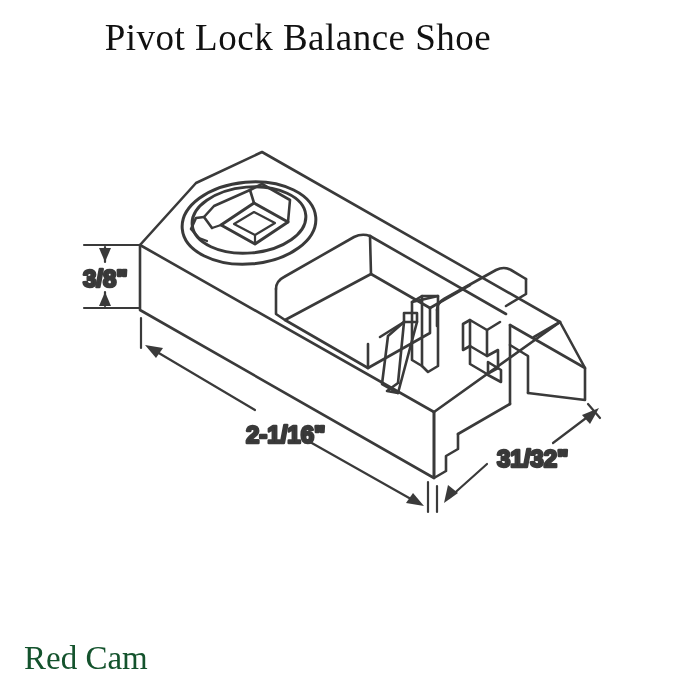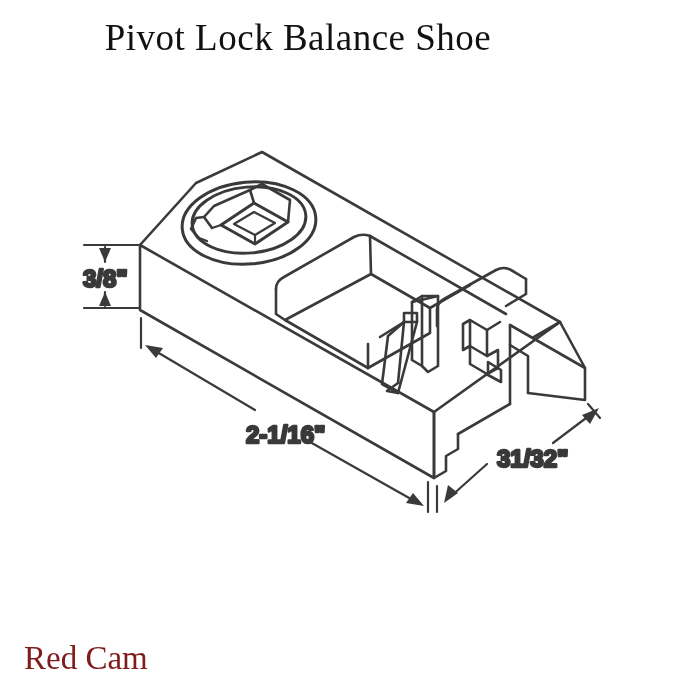--- a/index.html
+++ b/index.html
@@ -32,21 +32,21 @@
     color: #111111;
     letter-spacing: 0.5px;
     white-space: nowrap;
   }
   .caption {
     position: absolute;
     left: 24px;
     top: 640px;
     font-family: "Liberation Serif", serif;
     font-size: 33px;
-    color: #7f1d1d;
+    color: #14532d;
     white-space: nowrap;
   }
   .drawing {
     position: absolute;
     left: 0;
     top: 0;
     width: 700px;
     height: 700px;
   }
   .dim-text {

